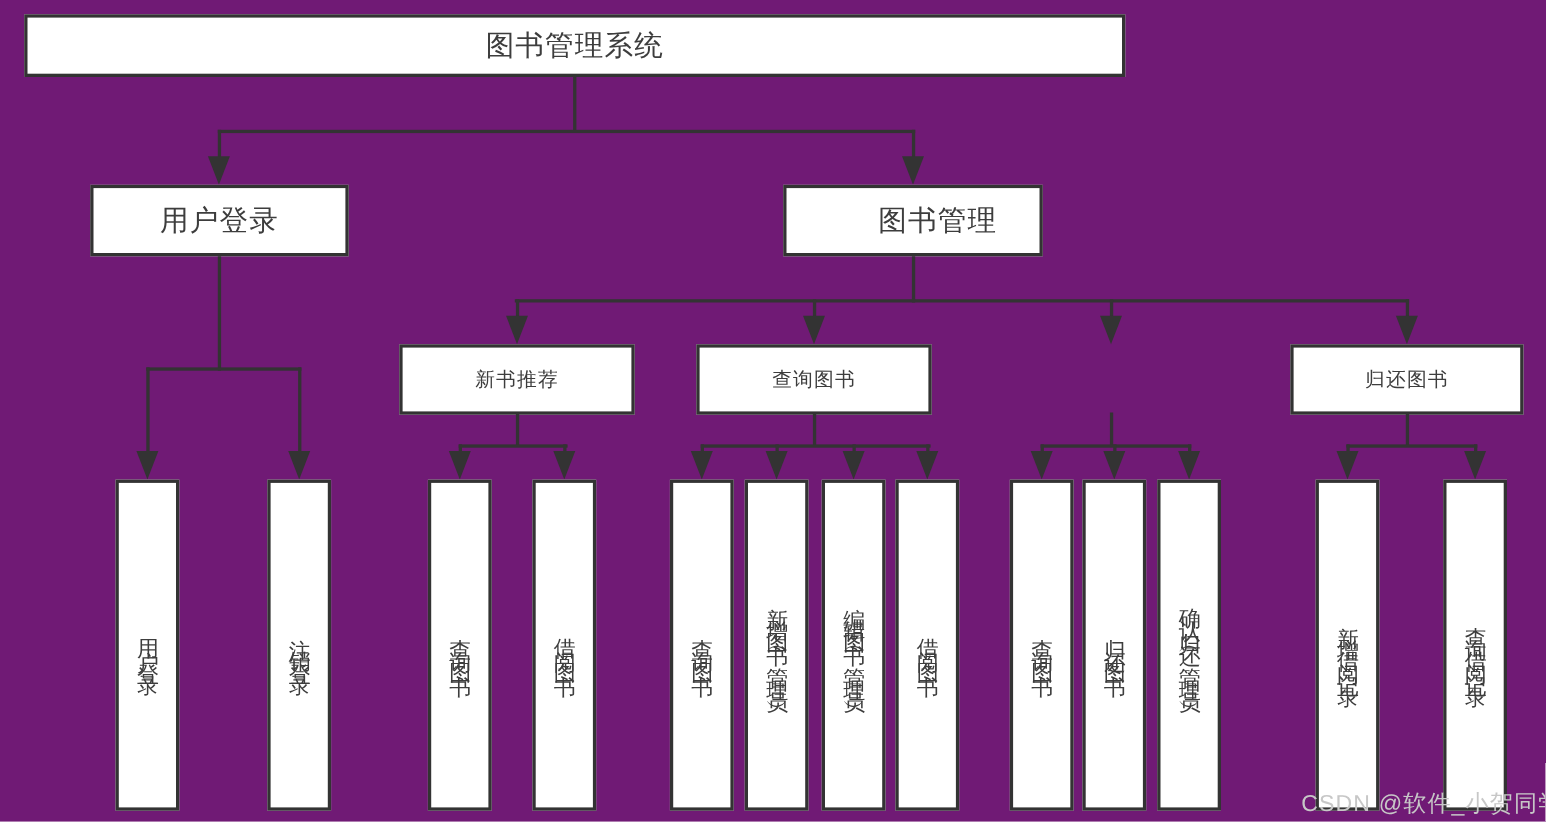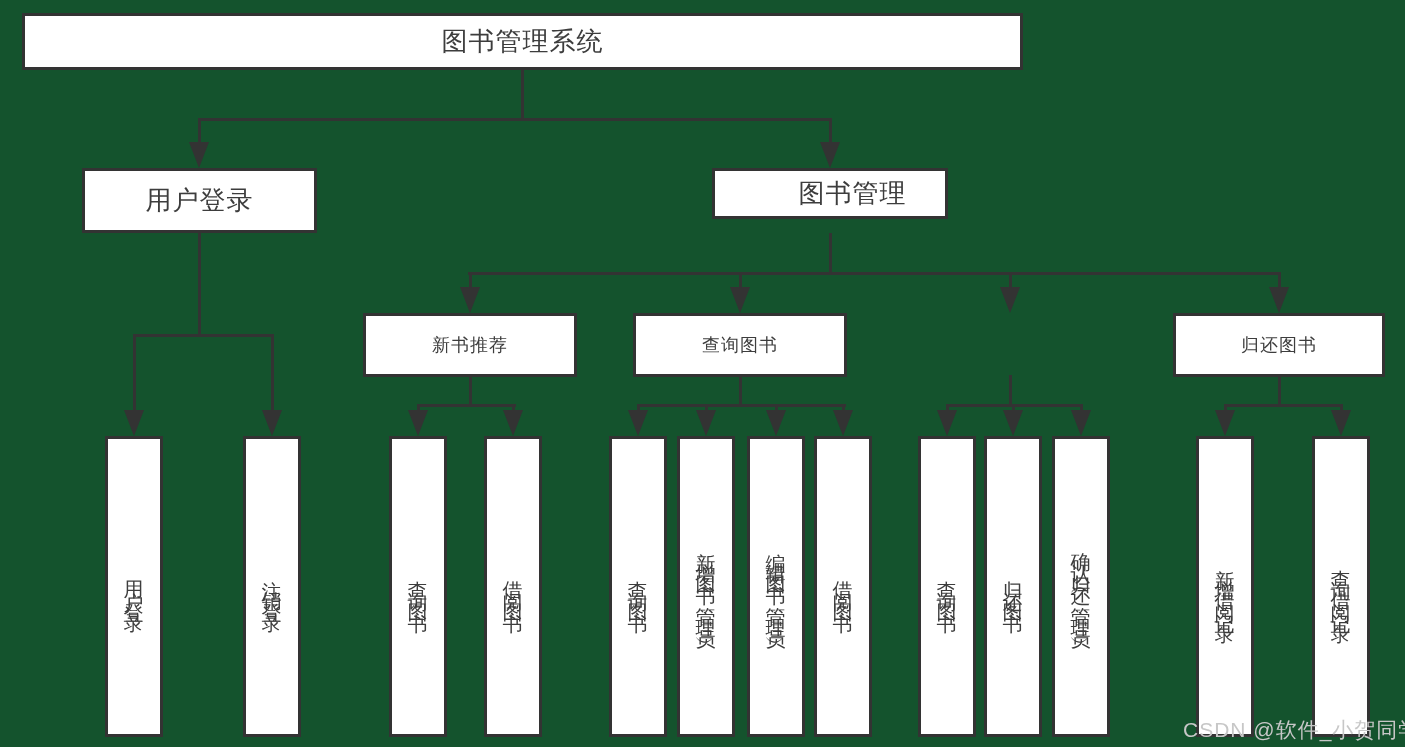--- a/index.html
+++ b/index.html
@@ -1,17 +1,17 @@
 <!DOCTYPE html>
 <html><head>
 <meta charset="utf-8">
 <style>
   html,body{margin:0;padding:0;background:#ffffff;}
   .canvas{
-    position:relative;width:1405px;height:747px;background:#14532d;
+    position:relative;width:1405px;height:747px;background:#701a75;
     font-family:"Liberation Sans","DejaVu Sans",sans-serif;overflow:hidden;
   }
   .box{
     position:absolute;border:3px solid #333333;background:#ffffff;
     box-sizing:border-box;display:flex;align-items:center;justify-content:center;
   }
   .lbl{font-size:26px;color:#3d3d3d;letter-spacing:1px;white-space:nowrap;}
   .l3 .lbl{font-size:18px;}
   .leaf{top:436px;height:301px;width:58px;}
   .vlbl{
@@ -42,21 +42,21 @@
   <div class="vline" style="left:521px;top:70px;height:50px;"></div>
   <div class="hline" style="left:198px;top:118px;width:634px;"></div>
   <div class="vline" style="left:198px;top:118px;height:30px;"></div>
   <div class="arrow" style="left:189px;top:142px;"></div>
   <div class="vline" style="left:829px;top:118px;height:30px;"></div>
   <div class="arrow" style="left:820px;top:142px;"></div>
 
   <div class="box" style="left:82px;top:168px;width:235px;height:65px;">
     <span class="lbl">用户登录</span>
   </div>
-  <div class="box" style="left:712px;top:168px;width:236px;height:51px;padding-left:45px;">
+  <div class="box" style="left:712px;top:168px;width:236px;height:65px;padding-left:45px;">
     <span class="lbl">图书管理</span>
   </div>
 
   <div class="vline" style="left:198px;top:233px;height:104px;"></div>
   <div class="hline" style="left:133px;top:334px;width:141px;"></div>
   <div class="vline" style="left:133px;top:334px;height:80px;"></div>
   <div class="arrow" style="left:124px;top:410px;"></div>
   <div class="vline" style="left:271px;top:334px;height:80px;"></div>
   <div class="arrow" style="left:262px;top:410px;"></div>
 

